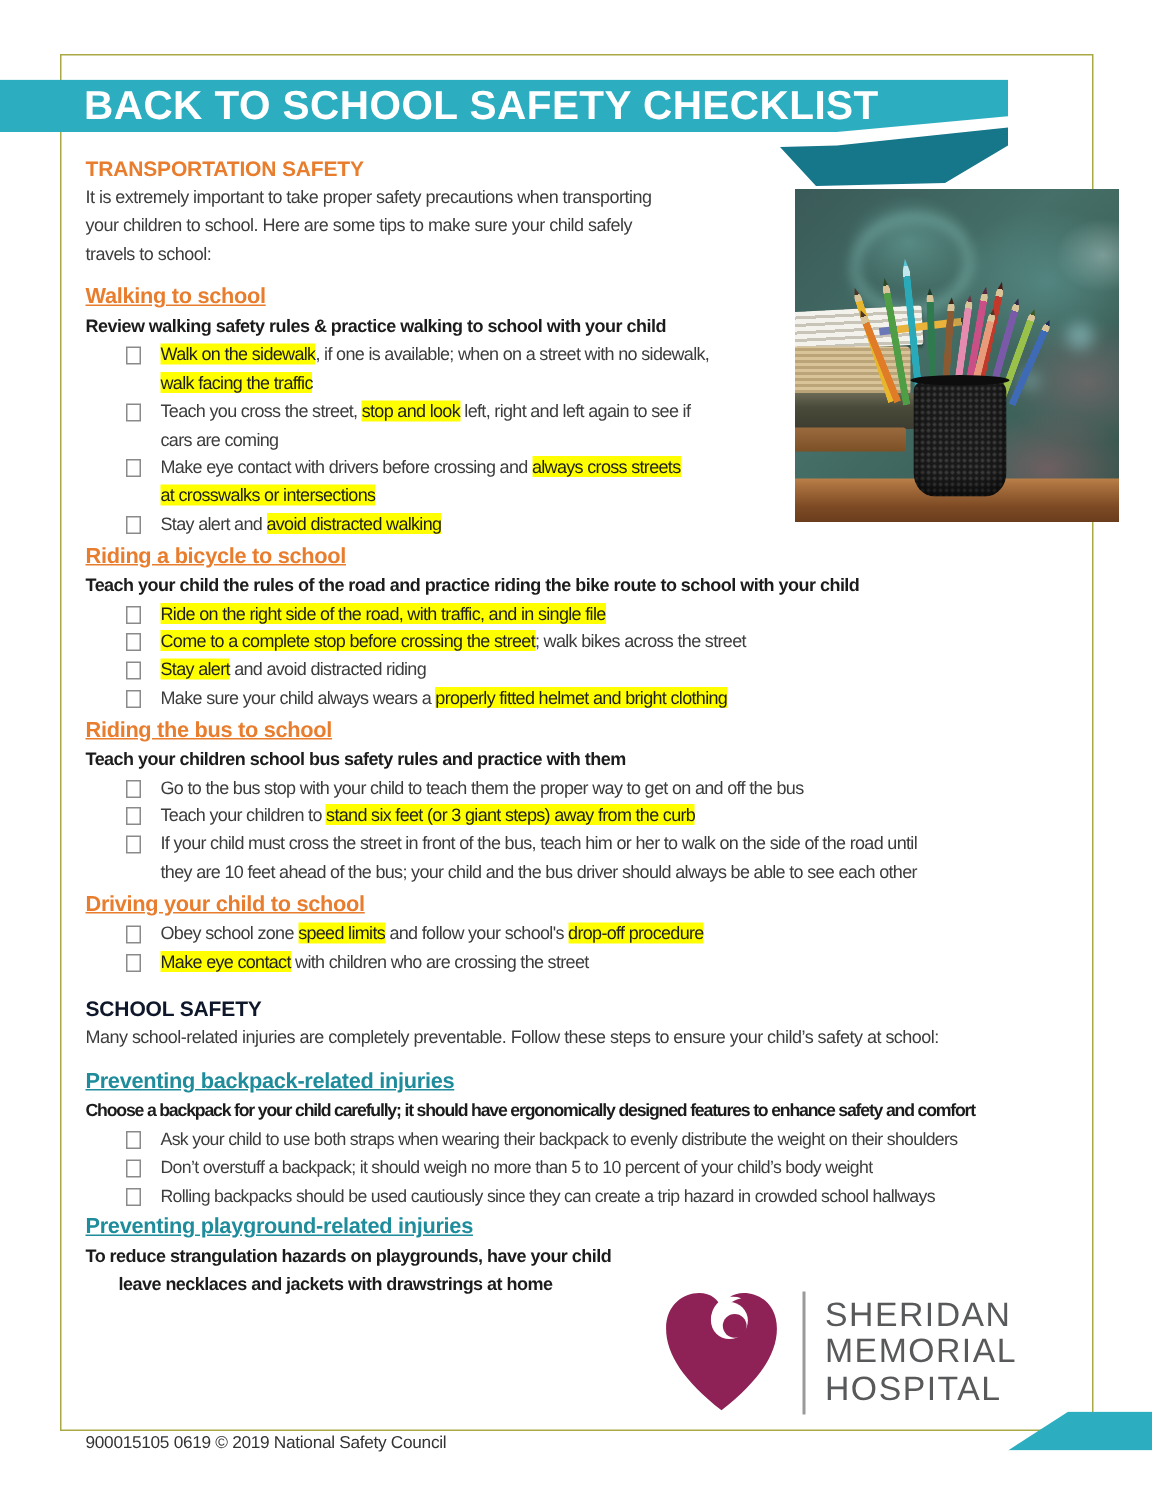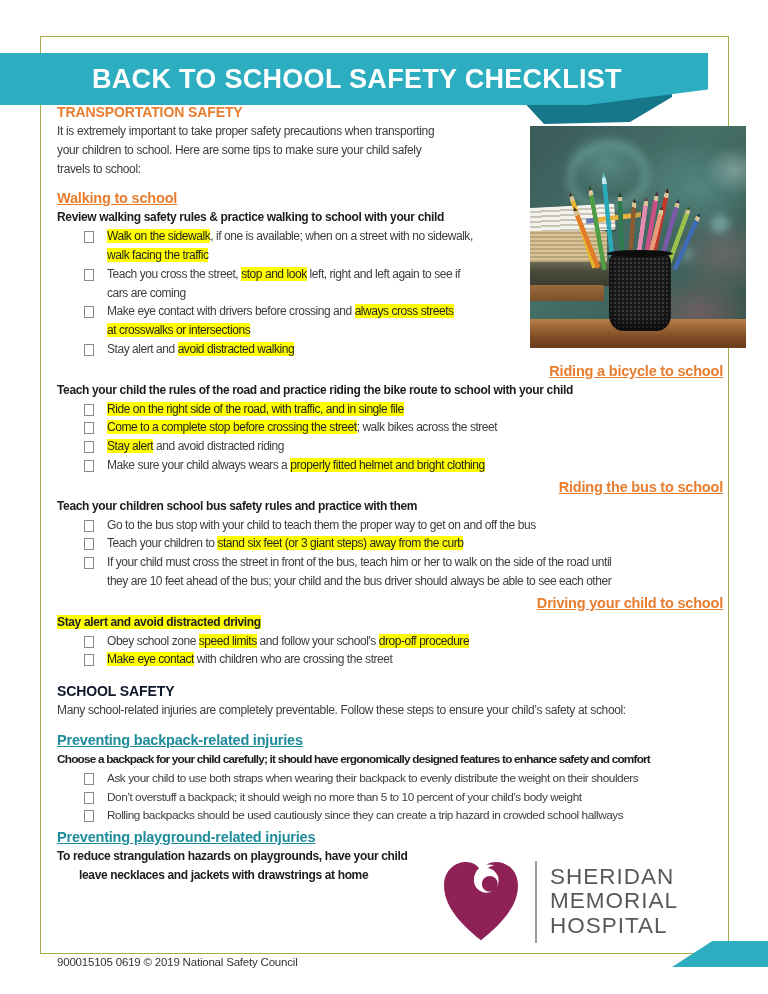--- a/index.html
+++ b/index.html
@@ -4,38 +4,38 @@
 <style>
   html,body{margin:0;padding:0;background:#ffffff;}
   body{width:768px;height:994px;position:relative;overflow:hidden;
        font-family:"Liberation Sans",sans-serif;-webkit-font-smoothing:antialiased;}
 
   
   .page-border{position:absolute;left:40px;top:36px;width:687px;height:916px;
                border:1px solid #A9AA45;z-index:1;}
 
   
-  .banner{position:absolute;left:0;top:53px;width:672px;height:52px;background:#2CAEC0;
+  .banner{position:absolute;left:0;top:53px;width:672px;height:35px;background:#2CAEC0;
           z-index:5;display:flex;align-items:center;
-          clip-path:polygon(0 0,100% 0,100% 70%,83% 100%,0 100%);padding-left:36px;}
+          clip-path:polygon(0 0,100% 0,100% 70%,83% 100%,0 100%);}
   .banner-title{color:#ffffff;font-weight:bold;font-size:27px;letter-spacing:.3px;
                 padding-left:56px;white-space:nowrap;}
   .fold-svg{position:absolute;left:500px;top:84px;width:172px;height:41px;z-index:4;}
   .ribbon-br{position:absolute;left:672px;top:941px;width:96px;height:26px;background:#2CAEC0;
              clip-path:polygon(42% 0,100% 0,100% 100%,0 100%);z-index:6;}
 
   
   .col{position:absolute;left:57px;top:104px;width:666px;z-index:3;}
   .h1{font-size:14px;font-weight:bold;margin:0 0 2px 0;letter-spacing:-.1px;}
   .h1.orange{color:#E87D2E;}
   .h1.teal{color:#0f172a;margin-top:14px;}
   .h2{font-size:14.5px;font-weight:bold;text-decoration:underline;margin:4px 0 2px 0;
       letter-spacing:-.2px;}
   .h2.orange{color:#E87D2E;margin-top:12px;}
-  .h2.orange~.h2.orange{margin-top:4px;text-align:right;}
+  .h2.orange~.h2.orange{margin-top:4px;}
   .h2.teal{color:#1E8C9B;}
   p.body, .lead{margin:0;font-size:12px;line-height:18.8px;letter-spacing:-.35px;color:#3d3d3d;}
   .lead{font-weight:bold;color:#1c1c1c;white-space:nowrap;}
   .bullets{margin:0 0 0 27px;}
   .bullet{display:flex;align-items:flex-start;}
   .cb{flex:none;width:8px;height:10px;border:1px solid #8a8a8a;margin-top:4px;background:#fff;}
   .bt{flex:1;padding-left:13px;font-size:12px;line-height:18.8px;letter-spacing:-.45px;
       color:#3d3d3d;white-space:nowrap;}
   .hl{background:#FFFF00;color:#1f1f1f;}
   .lead .hl{font-weight:bold;}
@@ -194,21 +194,20 @@
         <span class="cb"></span>
         <div class="bt"><span>Teach your children to </span><span class="hl">stand six feet (or 3 giant steps) away from the curb</span></div>
       </div>
       <div class="bullet">
         <span class="cb"></span>
         <div class="bt"><span>If your child must cross the street in front of the bus, teach him or her to walk on the side of the road until</span><br><span>they are 10 feet ahead of the bus; your child and the bus driver should always be able to see each other</span></div>
       </div>
     </div>
 
   <div class="h2 orange">Driving your child to school</div>
-  <div class="lead"><span class="hl">Stay alert and avoid distracted driving</span></div>
   <div class="bullets">
       <div class="bullet">
         <span class="cb"></span>
         <div class="bt"><span>Obey school zone </span><span class="hl">speed limits</span><span> and follow your school's </span><span class="hl">drop-off procedure</span></div>
       </div>
       <div class="bullet">
         <span class="cb"></span>
         <div class="bt"><span class="hl">Make eye contact</span><span> with children who are crossing the street</span></div>
       </div>
     </div>

